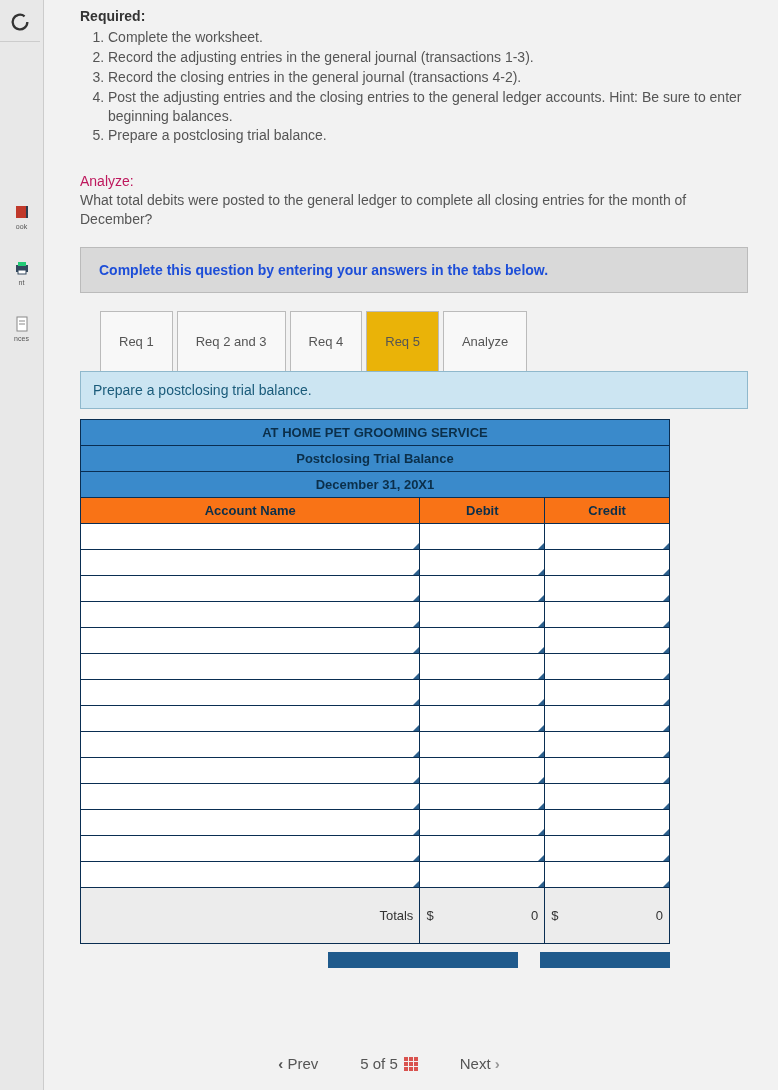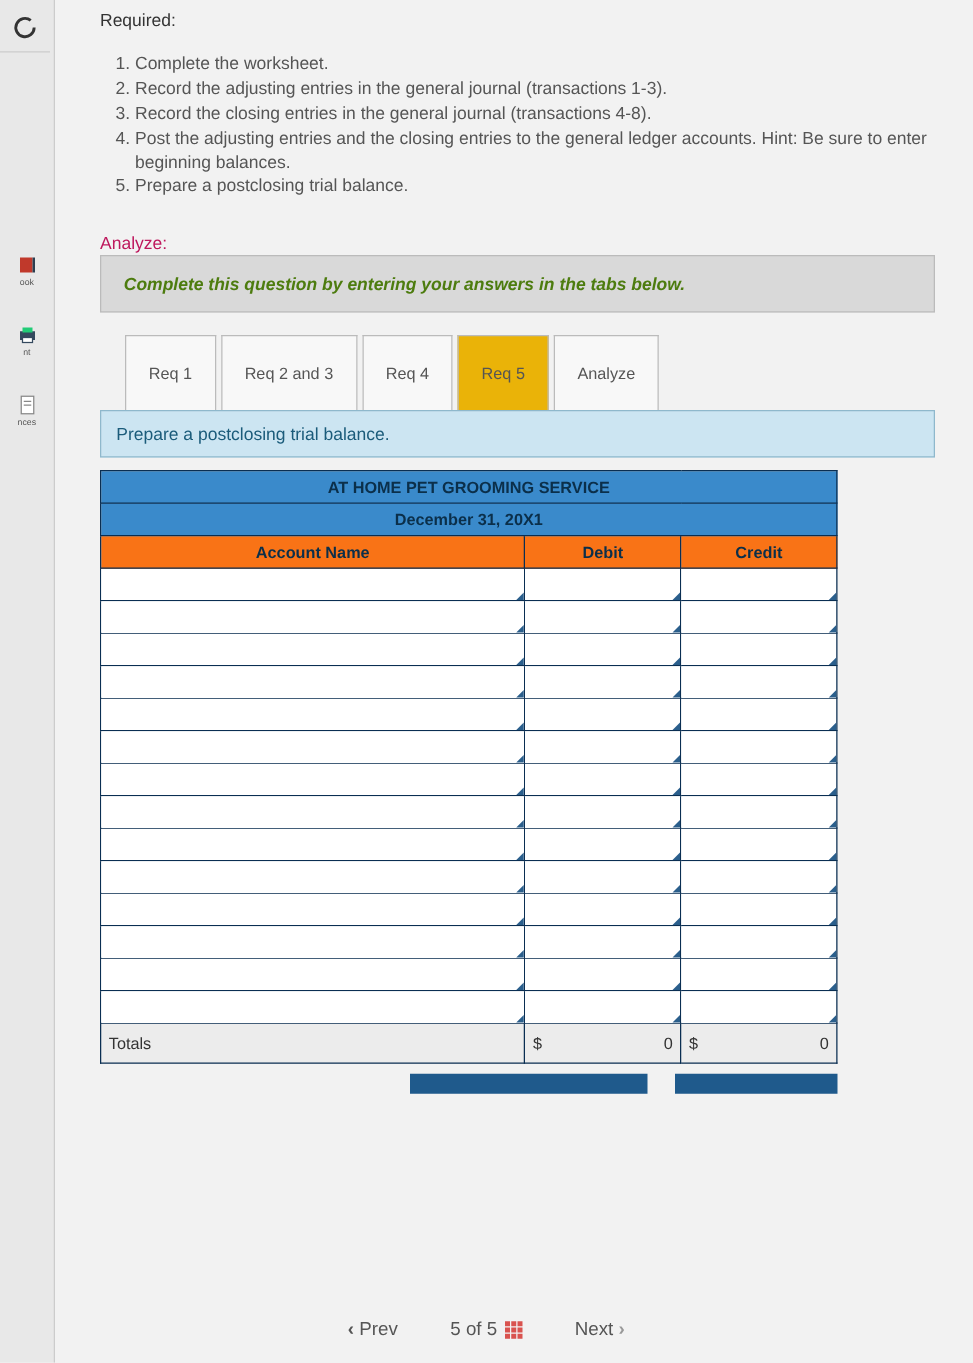--- a/index.html
+++ b/index.html
@@ -46,33 +46,32 @@
     display:flex;align-items:center;justify-content:center;
     margin-bottom:150px;
   }
   .content {
     position: absolute;
     left: 60px;
     right: 10px;
     top: 0;
     padding: 8px 20px 0 20px;
   }
-  .required-heading { font-weight: normal; margin-bottom: 17px; }
+  .required-heading { font-weight: bold; margin-bottom: 4px; }
   .req-list { list-style: decimal; padding-left: 28px; margin-bottom: 28px; color:#555; }
   .req-list li { margin: 1px 0; line-height: 1.35; }
   .analyze-heading { color:#be185d; margin-bottom:2px;}
   .analyze-text { color:#555; line-height:1.35; margin-bottom: 18px;}
   .instruction-bar {
     background: #d9d9d9;
     border: 1px solid #bbb;
     padding: 14px 18px;
     font-weight: bold;
     margin: 0 0 18px 0;
-    color:#4d7c0f;
-    font-style:italic;
+    color:#1d4ed8;
   }
   .tabs { display:flex; gap:4px; margin-left:20px;}
   .tab {
     padding: 22px 18px;
     background: #f8f8f8;
     border: 1px solid #bbb;
     border-bottom: none;
     font-size: 13px;
     cursor:pointer;
     color:#555;
@@ -116,21 +115,21 @@
     position:relative;
   }
   .worksheet .cell .corner {
     position:absolute; right:0; bottom:0;
     width:0;height:0;
     border-left:6px solid transparent;
     border-bottom:6px solid #2b5f8c;
   }
   .worksheet .acct { width: 340px;}
   .worksheet .num { width: 125px;}
-  .worksheet .totals-row td { background:#ececec; padding:8px 6px; font-size:13px;}
+  .worksheet .totals-row td { background:#ececec; padding:20px 6px; font-size:13px;text-align:right;}
   .bottom-bars {
     display:flex; gap:22px; justify-content:flex-end;
     width: 590px; margin-top:8px;
   }
   .bottom-bars div { height:16px; background:#1f5a8c;}
   .bottom-bars .bar1{width:190px;}
   .bottom-bars .bar2{width:130px;}
   .pager {
     position:absolute;
     left:0; right:0;
@@ -191,43 +190,47 @@
     </div>
     <span>nces</span>
   </div>
 </div>
 
 <div class="content">
   <div class="required-heading">Required:</div>
   <ol class="req-list">
     <li>Complete the worksheet.</li>
     <li>Record the adjusting entries in the general journal (transactions 1-3).</li>
-    <li>Record the closing entries in the general journal (transactions 4-8).</li>
+    <li>Record the closing entries in the general journal (transactions 4-2).</li>
     <li>Post the adjusting entries and the closing entries to the general ledger accounts. Hint: Be sure to enter beginning balances.</li>
     <li>Prepare a postclosing trial balance.</li>
   </ol>
 
   <div class="analyze-heading">Analyze:</div>
+  <div class="analyze-text">What total debits were posted to the general ledger to complete all closing entries for the month of December?</div>
 
   <div class="instruction-bar">Complete this question by entering your answers in the tabs below.</div>
 
   <div class="tabs">
     <div class="tab">Req 1</div>
     <div class="tab">Req 2 and 3</div>
     <div class="tab">Req 4</div>
     <div class="tab active">Req 5</div>
     <div class="tab">Analyze</div>
   </div>
 
   <div class="sub-instruction">Prepare a postclosing trial balance.</div>
 
   <table class="worksheet">
     <tbody>
         <tr>
           <th class="hdr" colspan="3">AT HOME PET GROOMING SERVICE</th>
+        </tr>
+    <tr>
+          <th class="hdr" colspan="3">Postclosing Trial Balance</th>
         </tr>
     <tr>
           <th class="hdr" colspan="3">December 31, 20X1</th>
         </tr>
     <tr>
       <th class="colhdr acct">Account Name</th>
       <th class="colhdr num">Debit</th>
       <th class="colhdr num">Credit</th>
     </tr>
     </tbody>

